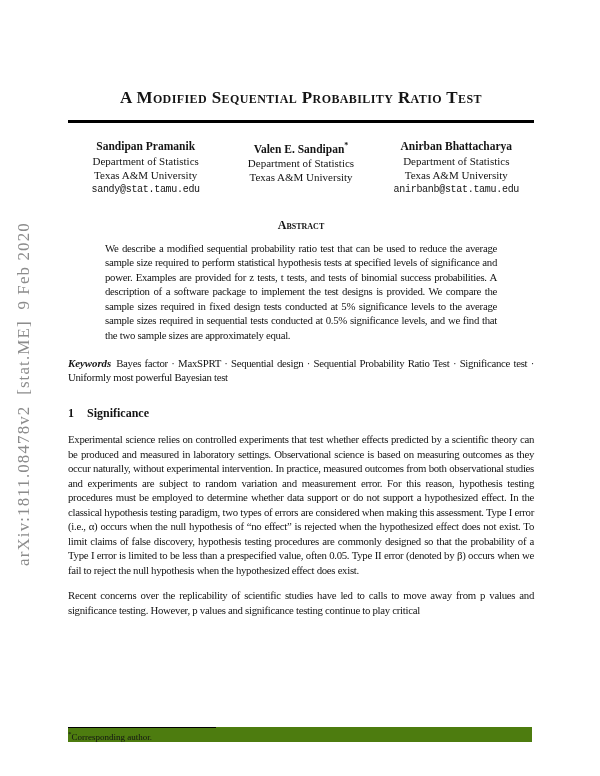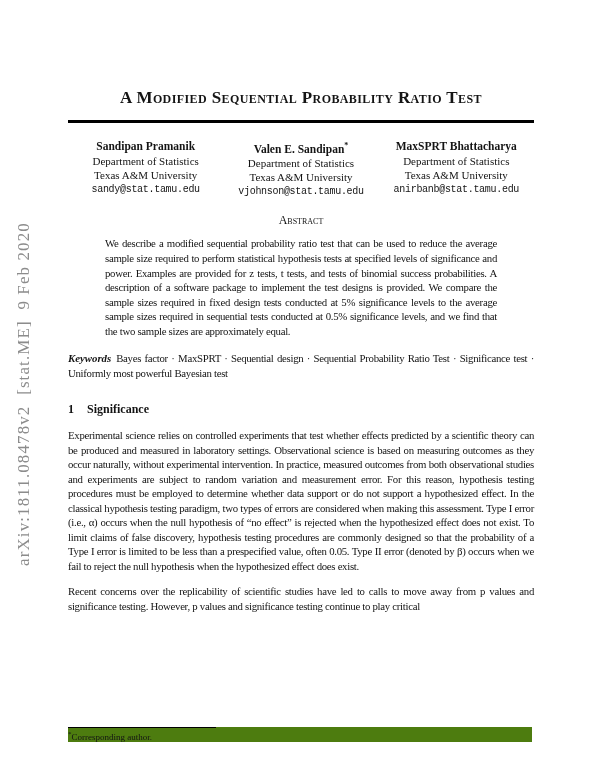--- a/index.html
+++ b/index.html
@@ -71,23 +71,23 @@
     margin-top: 1px;
     letter-spacing: -0.3px;
   }
   .mark { font-size: 8px; }
   .date {
     margin-top: 24px;
     text-align: center;
     font-size: 11px;
   }
   .abstract-label {
-    margin-top: 14px;
-    text-align: center;
-    font-weight: normal;
+    margin-top: 21px;
+    text-align: center;
+    font-weight: bold;
     font-variant: small-caps;
     font-size: 12px;
   }
   .abstract {
     margin: 8px 37px 0 37px;
     text-align: justify;
     font-size: 10.8px;
     line-height: 14.6px;
     letter-spacing: -0.3px;
   }
@@ -154,25 +154,24 @@
         <div class="name"><span>Sandipan Pramanik</span></div>
         <div class="affil">Department of Statistics</div>
         <div class="affil">Texas A&amp;M University</div>
         <div class="email">sandy@stat.tamu.edu</div>
       </div>
 
       <div class="author">
         <div class="name"><span>Valen E. Sandipan</span><sup class="mark">*</sup></div>
         <div class="affil">Department of Statistics</div>
         <div class="affil">Texas A&amp;M University</div>
-        <div class="email">vjohnson@stat.tamu.edu</div>
       </div>
 
       <div class="author">
-        <div class="name"><span>MaxSPRT Bhattacharya</span></div>
+        <div class="name"><span>Anirban Bhattacharya</span></div>
         <div class="affil">Department of Statistics</div>
         <div class="affil">Texas A&amp;M University</div>
         <div class="email">anirbanb@stat.tamu.edu</div>
       </div>
 
     </div>
 
 
     <div class="abstract-label">Abstract</div>
 

